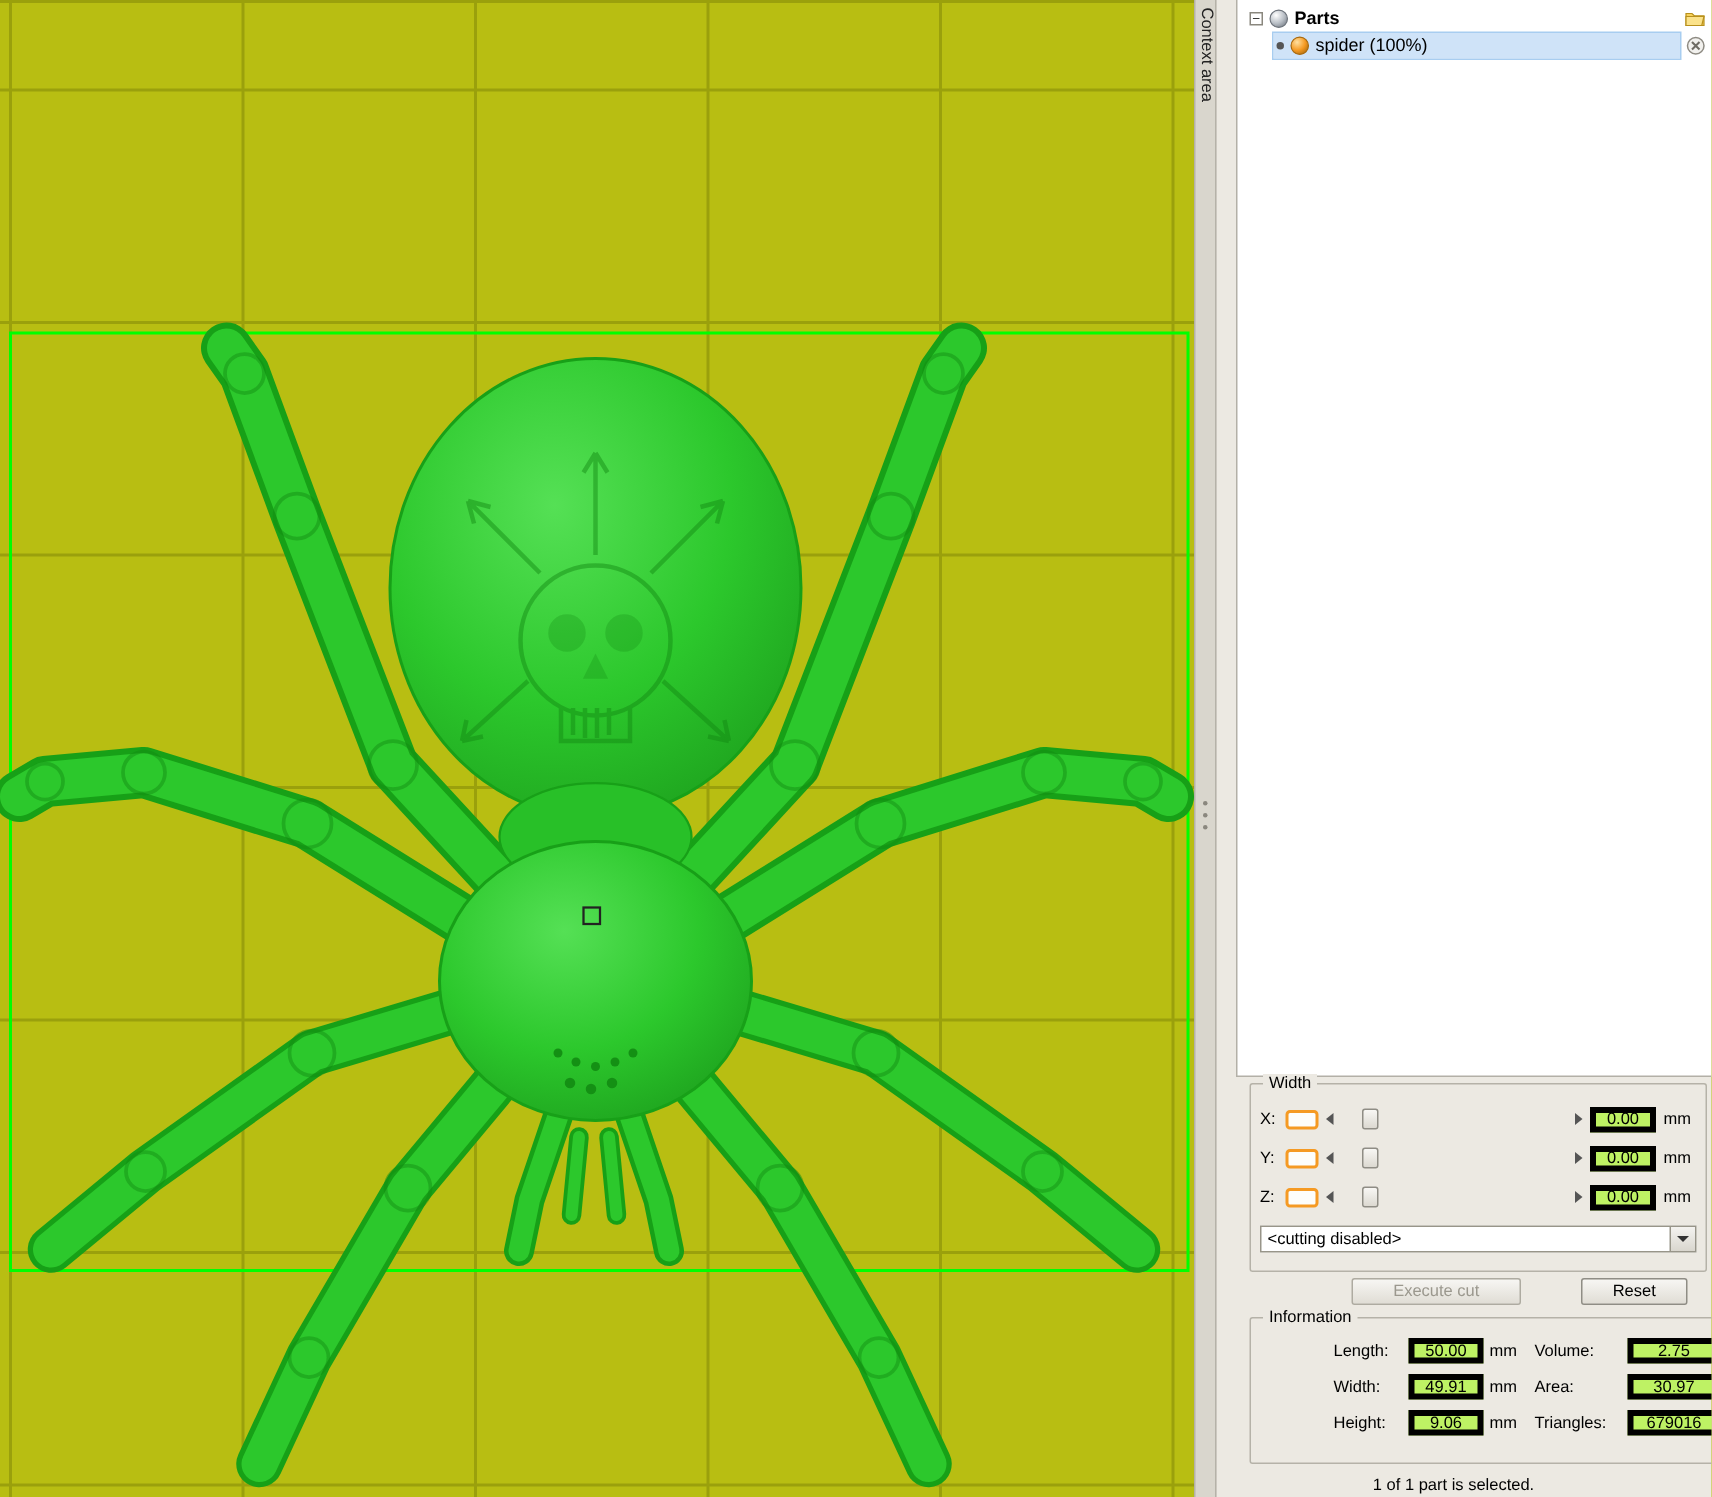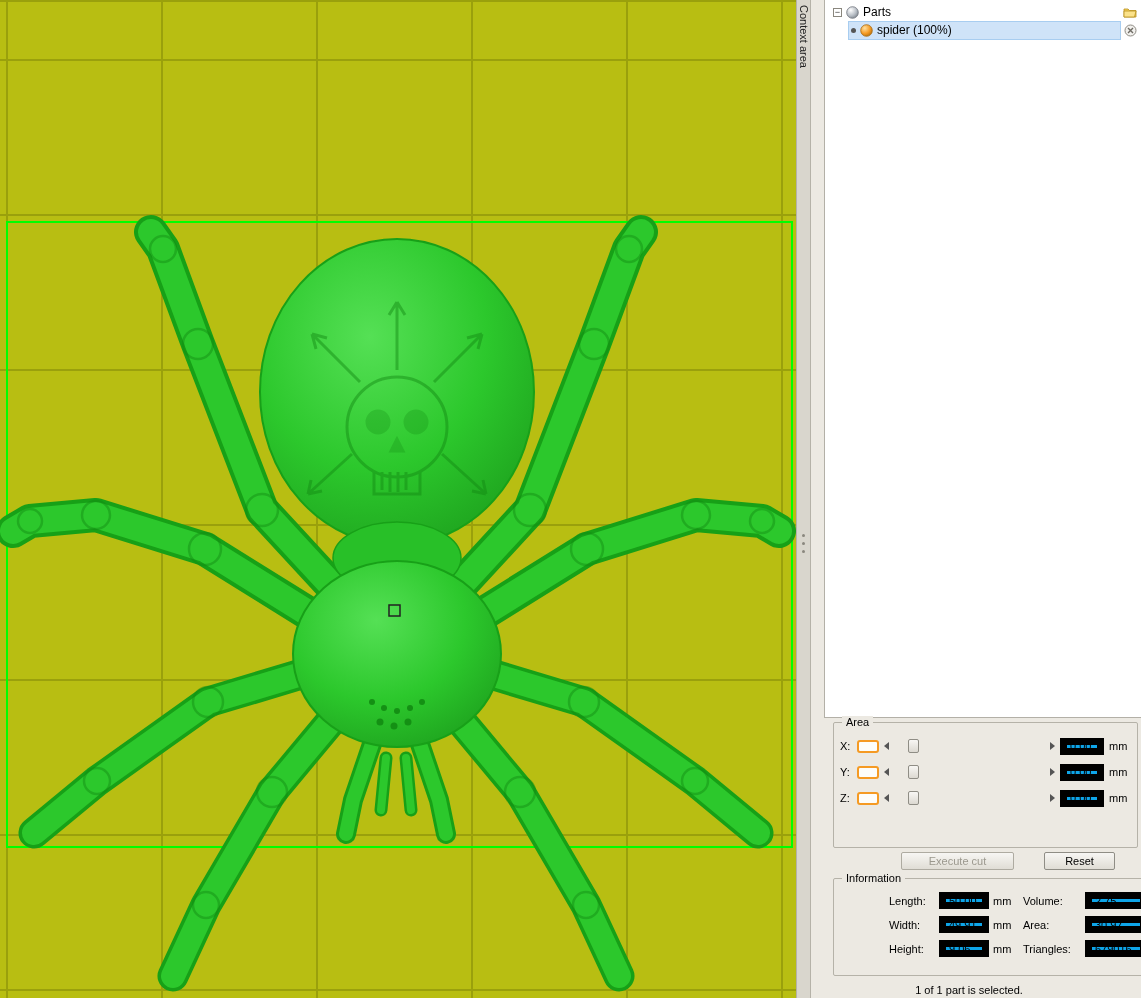--- a/index.html
+++ b/index.html
@@ -35,21 +35,21 @@
   .right-gutter { position:absolute; left:812px; top:0; width:12px; height:998px; background:#ece9e2; }
 
   
   .tree-panel {
     position:absolute; left:824px; top:0; width:317px; height:718px;
     background:#fff; border-left:1px solid #b3b0a7; border-bottom:1px solid #b3b0a7;
     padding-top:3px;
   }
   .tree-row { display:flex; align-items:center; height:18px; padding:0 4px 0 8px; gap:4px; font-size:12px; }
   .tree-row.indent { padding-left:24px; }
-  .bold { font-weight:normal; }
+  .bold { font-weight:bold; }
   .grow { flex:1; }
   .sel-wrap { display:flex; align-items:center; gap:4px; flex:1; height:17px;
               background:var(--tree-selection,#cfe3f8); outline:1px solid #a8cdf0; padding-left:2px; }
   .expand-box { width:9px; height:9px; border:1px solid #8a877e; background:#fff; font-size:9px; line-height:6px;
                 text-align:center; color:#333; flex:none; }
   .bullet { width:5px; height:5px; border-radius:50%; background:#555; flex:none; }
   .icon { flex:none; display:inline-flex; }
 
   
   .groupbox { position:absolute; border:1px solid #b5b2a8; border-radius:2px; }
@@ -58,34 +58,34 @@
   .cuts-group { left:833px; top:722px; width:305px; height:126px; padding:12px 6px 4px 6px; }
   .cut-row { display:flex; align-items:center; height:22px; gap:5px; margin-bottom:4px; }
   .axis-label { width:12px; }
   .orange-toggle { width:22px; height:13px; border:2px solid var(--accent-orange,#f59a23); border-radius:3px; background:#fdfdfa; flex:none; }
   .tri-l { width:0; height:0; border-top:4px solid transparent; border-bottom:4px solid transparent; border-right:5px solid #555; }
   .tri-r { width:0; height:0; border-top:4px solid transparent; border-bottom:4px solid transparent; border-left:5px solid #555; }
   .tri-d { width:0; height:0; border-left:4px solid transparent; border-right:4px solid transparent; border-top:4px solid #333; }
   .slider { flex:1; position:relative; height:16px; }
   .slider .handle { position:absolute; left:14px; top:1px; width:11px; height:14px;
     background:linear-gradient(#f8f7f4,#dcd9d1); border:1px solid #8f8d85; border-radius:2px; }
-  .num-input { width:44px; height:17px; border:7px solid #000000; background:#0ea5e9; font-size:11px;
-    text-align:left; padding:0 3px; flex:none; }
+  .num-input { width:44px; height:17px; border:4px solid #000000; background:#bef264; font-size:11px;
+    text-align:center; padding:0 3px; flex:none; }
   .unit { width:22px; flex:none; }
 
   .combo { display:flex; align-items:center; height:18px; border:1px solid #989589; background:#fff; margin-top:8px; }
   .combo .text { flex:1; padding-left:4px; }
   .combo .dd-btn { width:17px; height:16px; background:linear-gradient(#f4f3f0,#d9d6ce);
     border-left:1px solid #989589; display:flex; align-items:center; justify-content:center; }
 
   .btn-row { position:absolute; left:833px; top:852px; width:305px; display:flex; }
   .btn { height:18px; background:linear-gradient(#f7f6f3,#e0ddd5); border:1px solid #8f8d85; border-radius:2px; font-size:11px; }
   .btn.disabled { color:#9b988e; border-color:#aeaba1; }
   .btn-execute { width:113px; margin-left:68px; }
-  .btn-reset { width:71px; margin-left:30px; }
+  .btn-reset { width:71px; margin-left:40px; }
 
   .info-group { left:833px; top:878px; width:362px; height:98px; padding:13px 6px 4px 8px; }
   .info-grid { display:grid; grid-template-columns:46px 50px 26px 58px 62px 26px; column-gap:4px; row-gap:7px; align-items:center;margin-left:47px; }
   .info-grid .num-input { width:100%; }
 
   .status-bar { position:absolute; left:804px; top:984px; width:330px; text-align:center; font-size:11px; }
 </style>
 </head>
 <body>
 
@@ -243,21 +243,21 @@
       <svg width="13" height="13">
           <circle cx="6.5" cy="6.5" r="5.5" fill="#f2f1ee" stroke="#8d8a82"></circle>
       <path d="M4 4 L9 9 M9 4 L4 9" stroke="#6e6b64" stroke-width="1.4"></path>
         </svg>
     </span>
   </div>
 
 </div>
 
 <div class="groupbox cuts-group">
-  <span class="group-label">Area</span>
+  <span class="group-label">Width</span>
 
   <div class="cut-row">
     <span class="axis-label">X:</span>
     <span class="orange-toggle"></span>
     <span class="tri-l"></span>
     <div class="slider">
         <div class="handle"></div>
       </div>
     <span class="tri-r"></span>
     <input class="num-input" value="0.00" style="">
@@ -281,20 +281,26 @@
     <span class="orange-toggle"></span>
     <span class="tri-l"></span>
     <div class="slider">
         <div class="handle"></div>
       </div>
     <span class="tri-r"></span>
     <input class="num-input" value="0.00" style="">
     <span class="unit">mm</span>
   </div>
 
+  <div class="combo">
+    <span class="text">&lt;cutting disabled&gt;</span>
+    <span class="dd-btn">
+        <span class="tri-d"></span>
+      </span>
+  </div>
 </div>
 
 <div class="btn-row">
   <button class="btn disabled btn-execute">Execute cut</button>
   <button class="btn btn-reset">Reset</button>
 </div>
 
 <div class="groupbox info-group">
   <span class="group-label">Information</span>
   <div class="info-grid">

